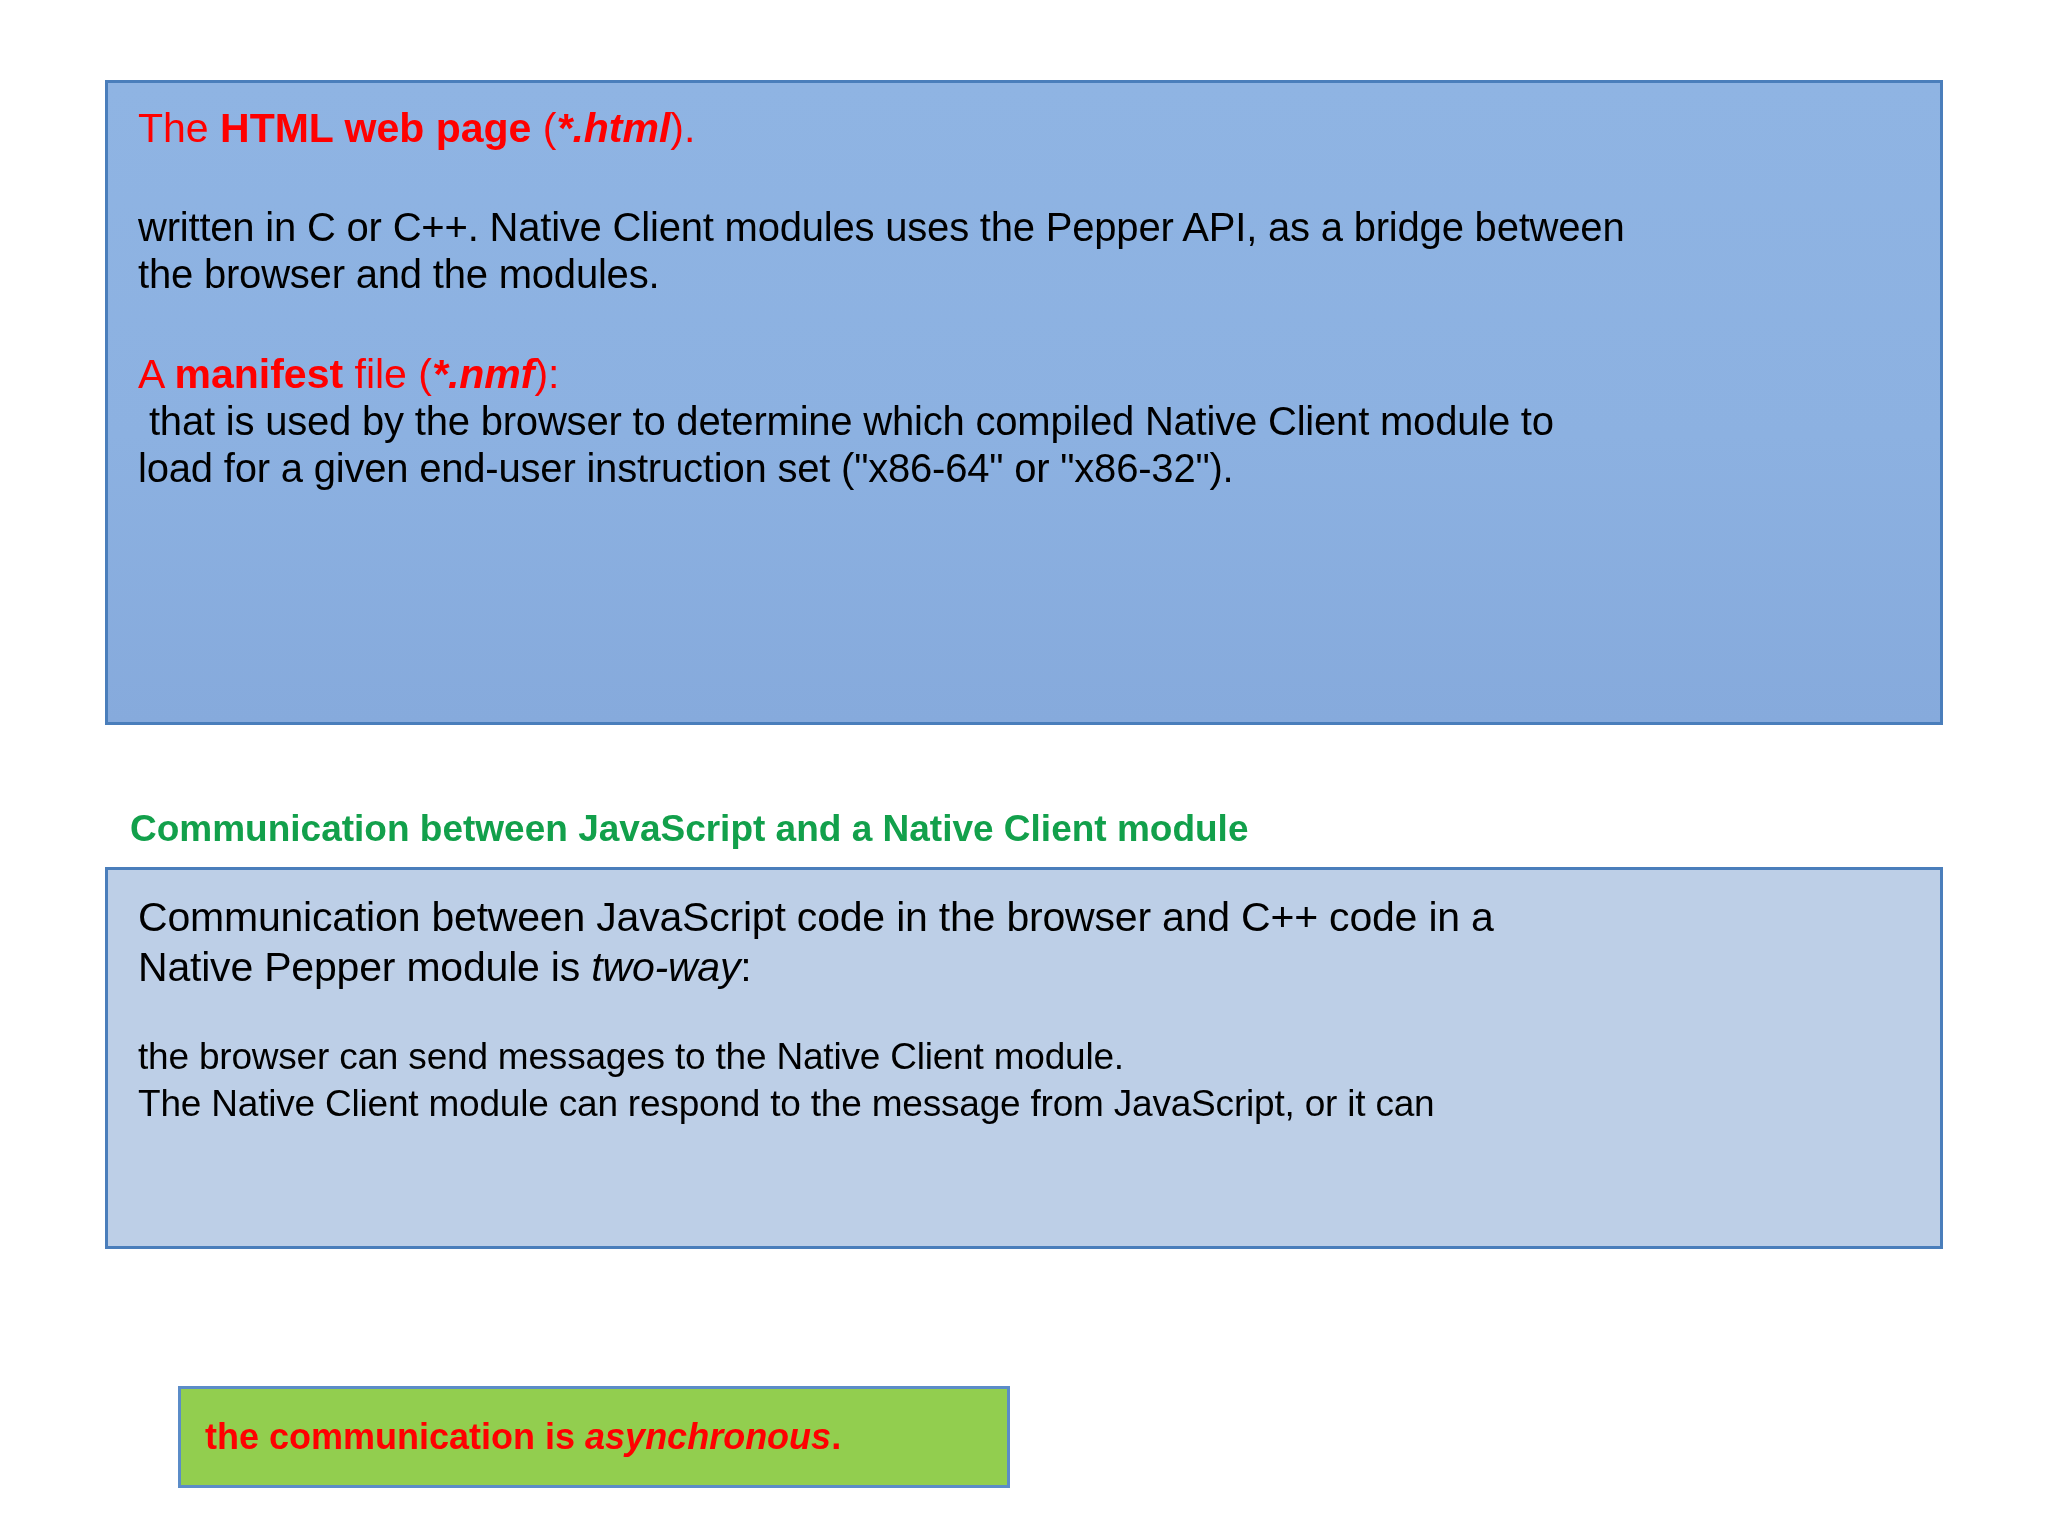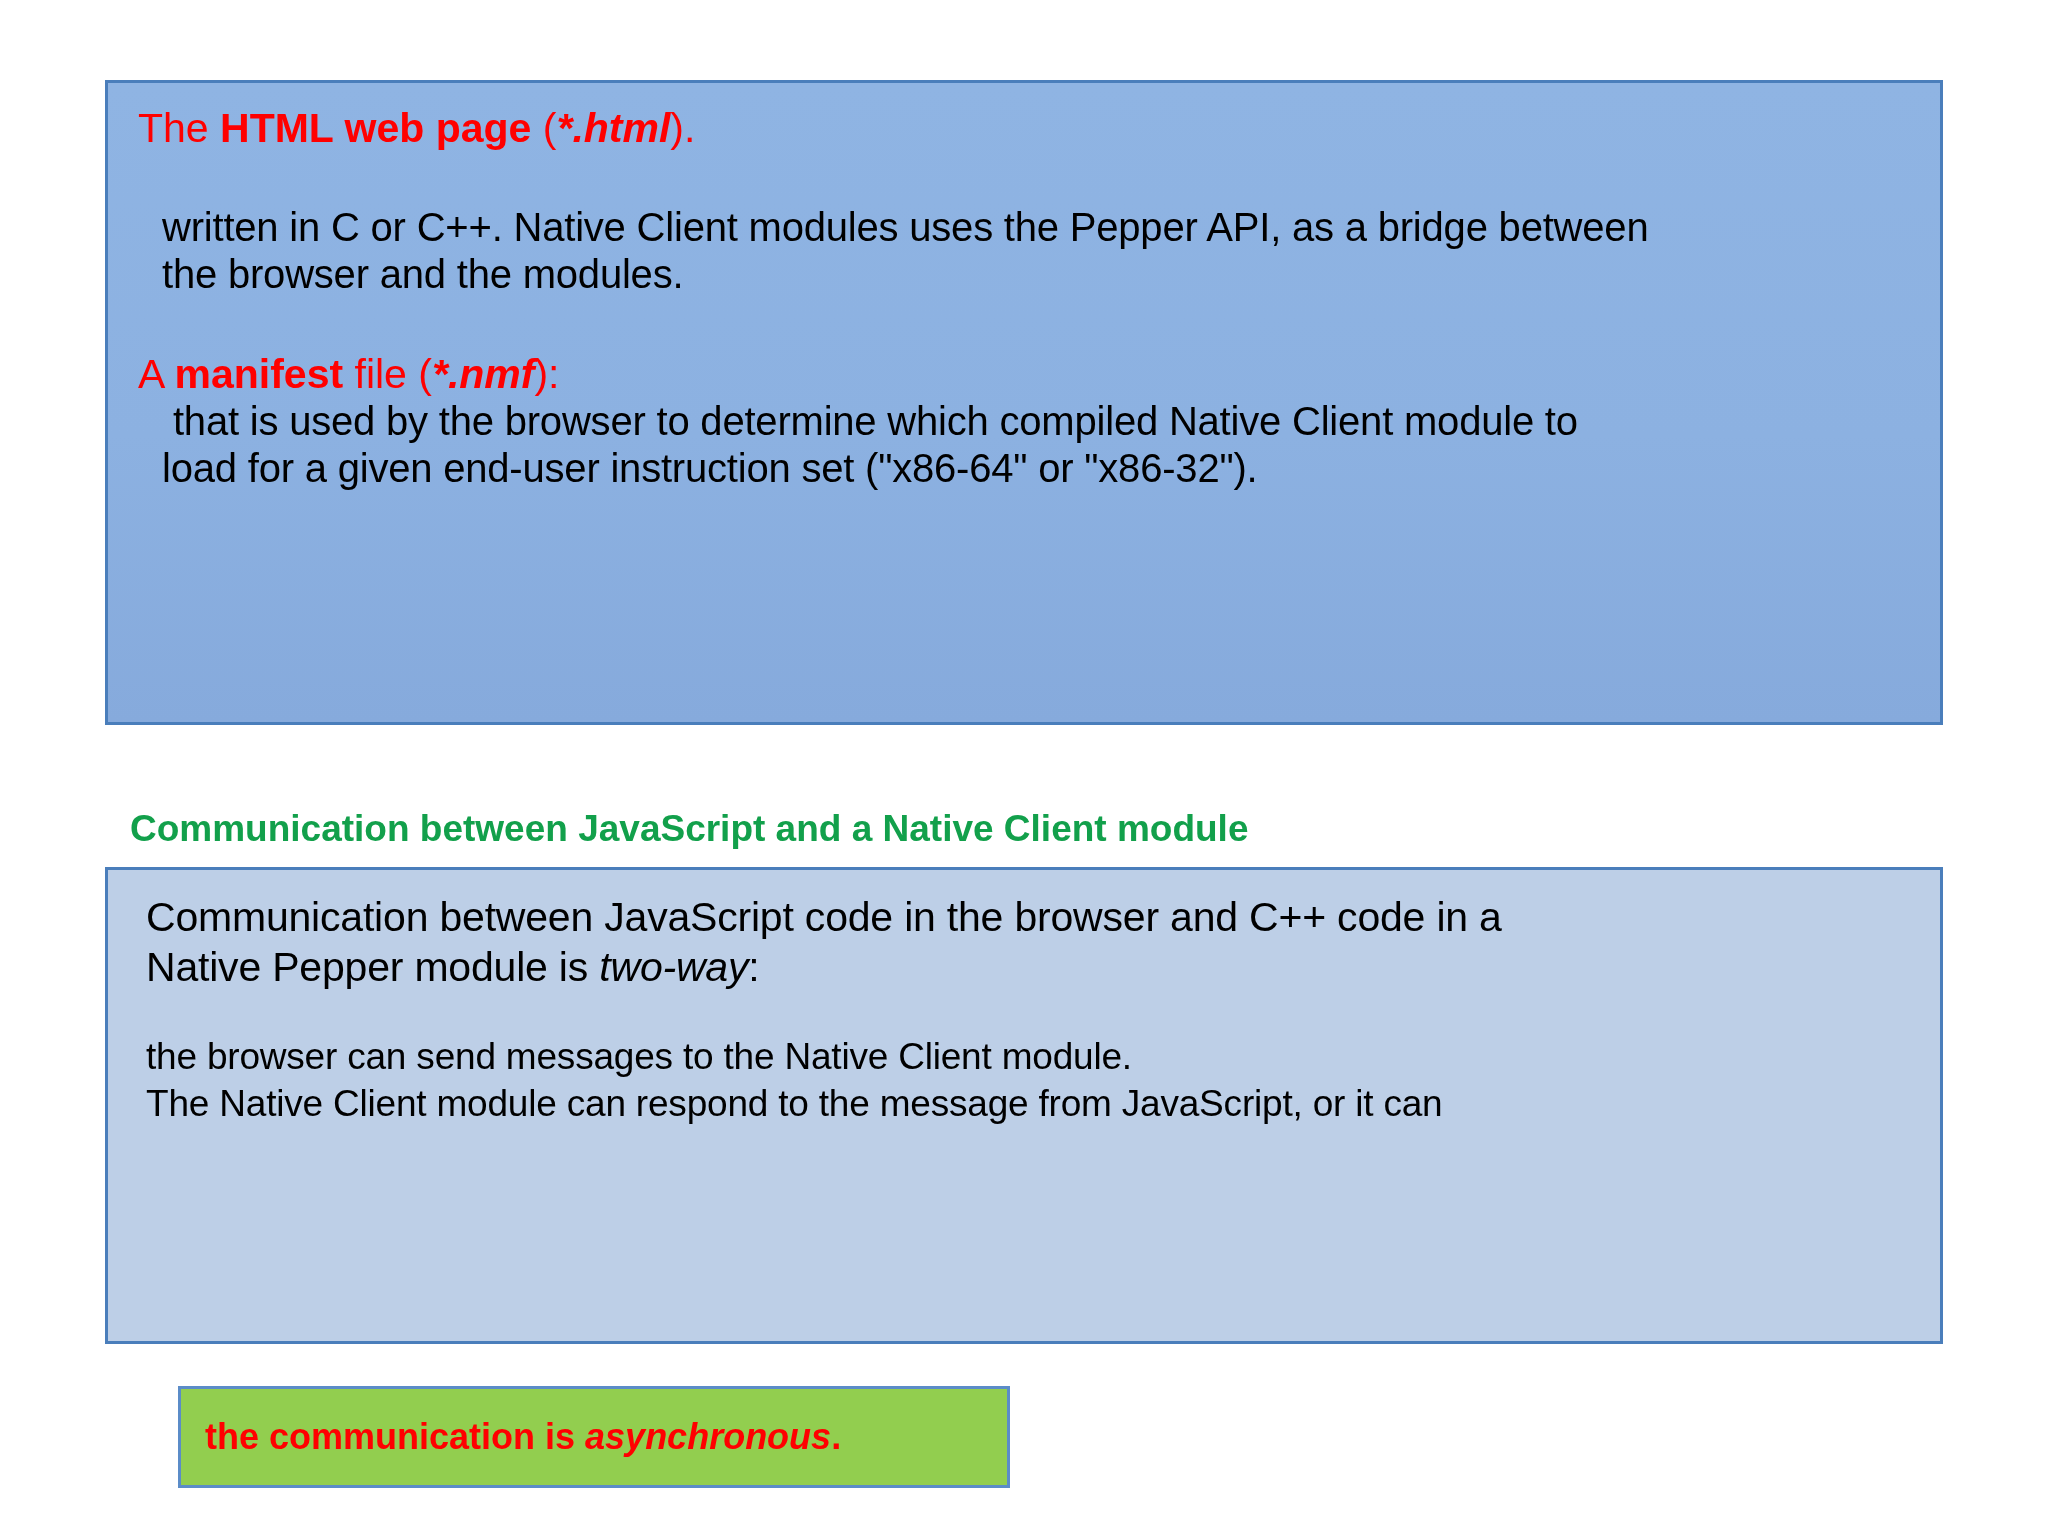--- a/index.html
+++ b/index.html
@@ -27,21 +27,20 @@
     background: linear-gradient(to bottom, #8FB4E3 0%, #8CB1E1 55%, #86AADC 100%);
     padding: 22px 30px 0 30px;
   }
 
   .line {
     font-size: 40px;
     line-height: 1.18;
     color: #000000;
     white-space: pre-wrap;
     letter-spacing: -0.2px;
-    margin-left: 24px;
   }
   .b   { font-weight: bold; margin-top: 48px; }
   .i   { font-style: italic; }
   .gap-sm { height: 42px; }
   .gap-md { height: 52px; }
 
   .hdr {
     font-size: 41px;
     color: #FF0000;
     line-height: 1.15;
@@ -58,25 +57,25 @@
     letter-spacing: 0px;
     white-space: nowrap;
   }
 
   
   #comm-box {
     position: absolute;
     left: 105px;
     top: 867px;
     width: 1838px;
-    height: 477px;
+    height: 382px;
     box-sizing: border-box;
     border: 3px solid #4A7EBB;
     background: #BDCFE7;
-    padding: 22px 30px 0 14px;
+    padding: 22px 30px 0 30px;
   }
   #comm-box .line { font-size: 41px; line-height: 1.22; }
   .small { font-size: 37px !important; line-height: 1.27 !important; }
 
   
   #async-box {
     position: absolute;
     left: 178px;
     top: 1386px;
     width: 832px;

